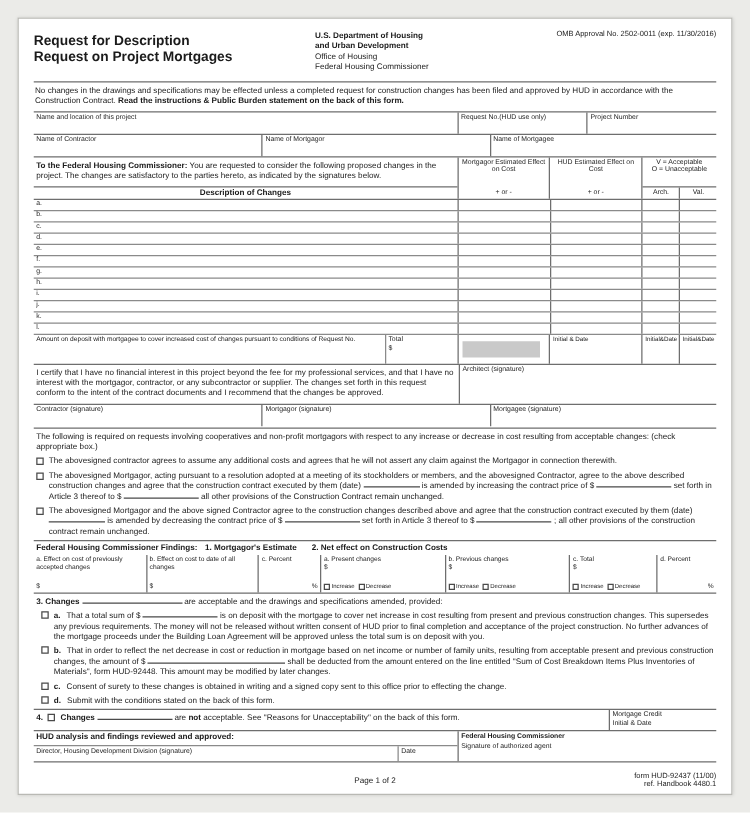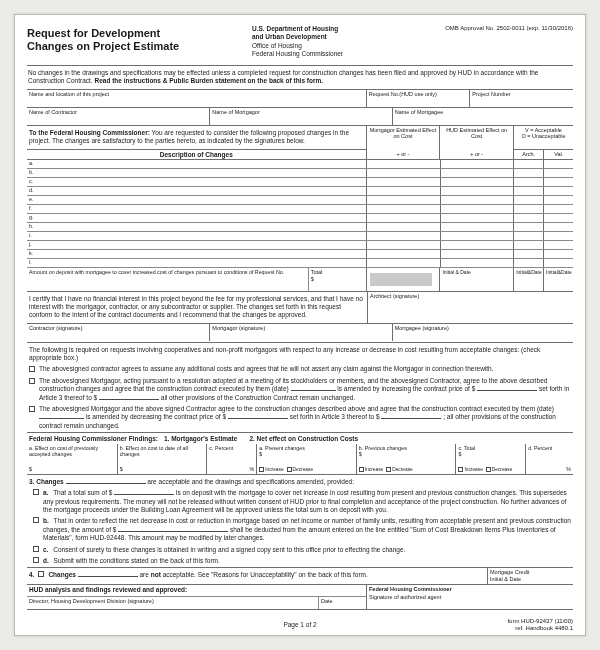--- a/index.html
+++ b/index.html
@@ -89,22 +89,22 @@
   .footer{margin-top:auto;position:relative;text-align:center;padding-top:4px;font-size:6.5px;}
   .f-form{position:absolute;right:0;top:1px;text-align:right;font-size:6px;line-height:1.3;}
 </style>
 </head>
 <body>
 
 <div class="page">
 
   <div class="hdr">
     <div class="hdr-title">
-      <div>Request for Development</div>
-      <div>Changes on Project Estimate</div>
+      <div>Request for Description</div>
+      <div>Request on Project Mortgages</div>
     </div>
     <div class="hdr-dept">
       <div class="b">U.S. Department of Housing</div>
       <div class="b">and Urban Development</div>
       <div>Office of Housing</div>
       <div>Federal Housing Commissioner</div>
     </div>
     <div class="hdr-omb">OMB Approval No. 2502-0011 (exp. 11/30/2016)</div>
   </div>
 

